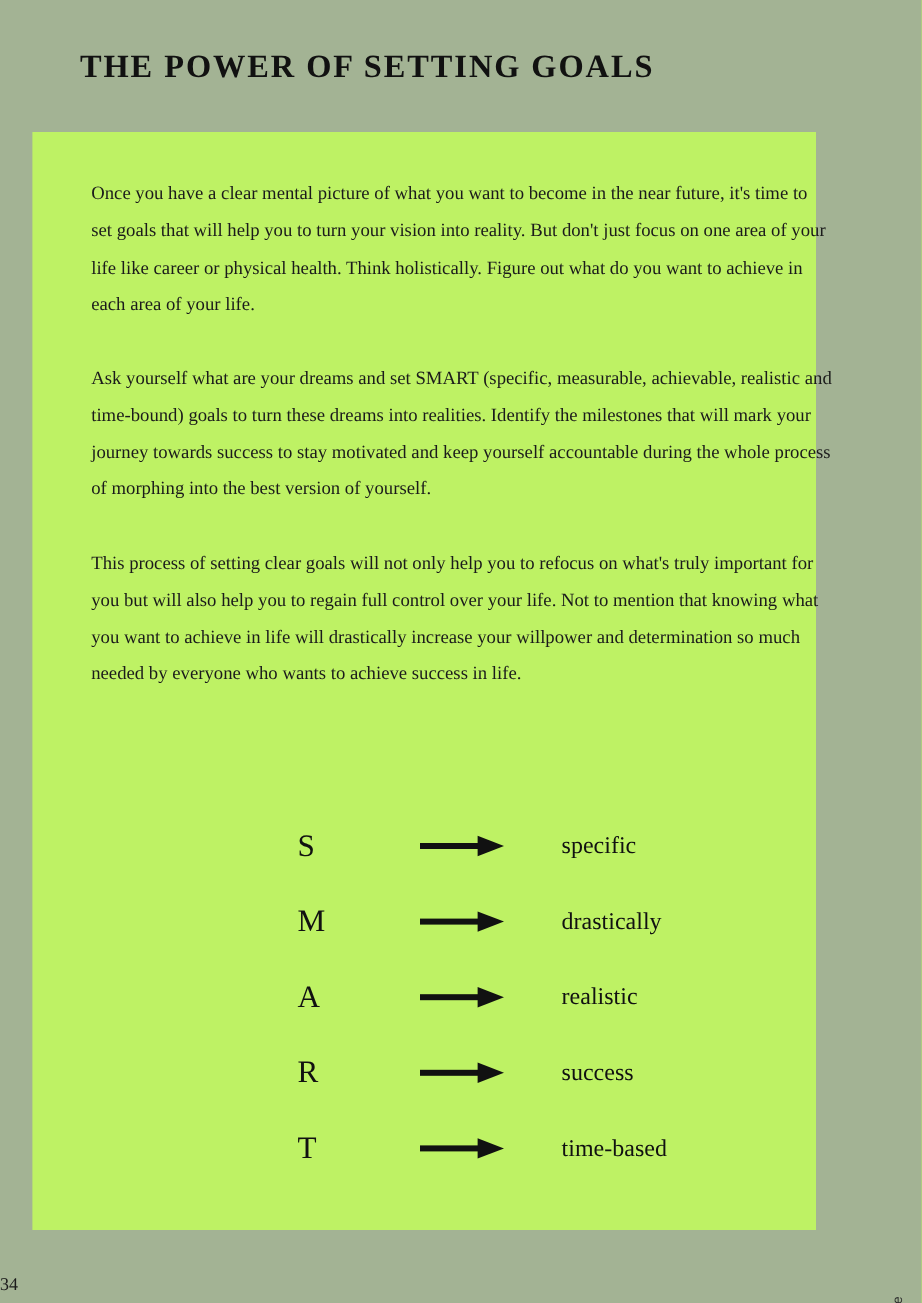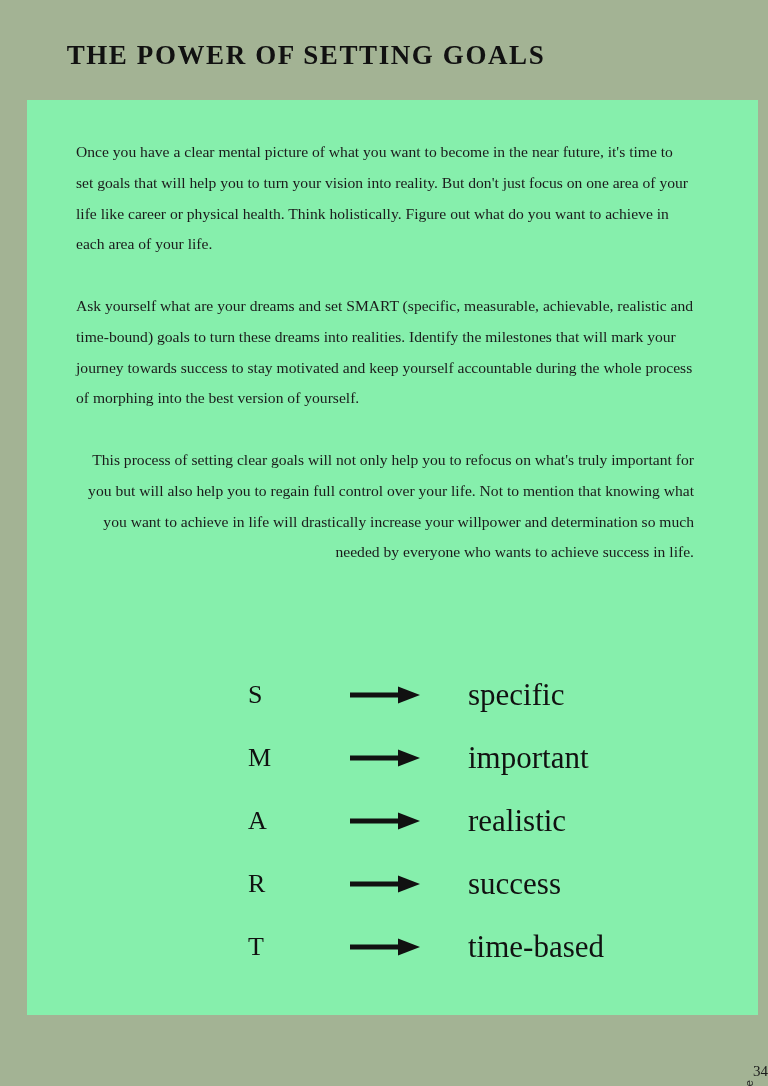--- a/index.html
+++ b/index.html
@@ -29,44 +29,44 @@
     letter-spacing: 1.6px;
     color: #111111;
     line-height: 34px;
     white-space: nowrap;
   }
 
   
   .content-card {
     position: absolute;
     left: 27px;
-    top: 100px;
-    width: 731px;
+    top: 110px;
+    width: 653px;
     height: 915px;
-    background: #86efac;
+    background: #bef264;
   }
 
   
   .body-copy {
     position: absolute;
     left: 49px;
     top: 37px;
     width: 618px;
   }
 
   .paragraph {
     font-family: "Liberation Serif", "DejaVu Serif", serif;
     font-size: 15.6px;
     line-height: 30.8px;
     color: #1b1b1b;
     text-align: left;
     margin-bottom: 30.8px;
   }
 
-  .paragraph:last-child { margin-bottom: 0; text-align: right; }
+  .paragraph:last-child { margin-bottom: 0; }
 
   
   .smart-block {
     position: absolute;
     left: 0;
     top: 563px;
     width: 713px;
   }
 
   .smart-row {
@@ -92,33 +92,33 @@
     left: 323px;
     width: 70px;
     height: 22px;
     display: block;
   }
 
   .smart-word {
     position: absolute;
     left: 441px;
     font-family: "Liberation Serif", "DejaVu Serif", serif;
-    font-size: 31px;
+    font-size: 20px;
     color: #111111;
     line-height: 26px;
     white-space: nowrap;
   }
 
   
   .page-number {
     position: absolute;
     left: 0;
     top: 1062px;
     width: 768px;
-    text-align: right;
+    text-align: left;
     font-family: "Liberation Serif", "DejaVu Serif", serif;
     font-size: 15px;
     color: #1b1b1b;
     line-height: 18px;
   }
 
   
   .watermark {
     position: absolute;
     right: 1px;
@@ -159,21 +159,21 @@
     </div>
 
     <div class="smart-row">
       <span class="smart-letter">M</span>
       <span class="smart-arrow">
         <svg width="70" height="22" viewBox="0 0 70 22" xmlns="http://www.w3.org/2000/svg">
           <rect x="0" y="8.5" width="52" height="5" fill="#111111"></rect>
           <polygon points="48,2.5 70,11 48,19.5" fill="#111111"></polygon>
         </svg>
       </span>
-      <span class="smart-word">important</span>
+      <span class="smart-word">drastically</span>
     </div>
 
     <div class="smart-row">
       <span class="smart-letter">A</span>
       <span class="smart-arrow">
         <svg width="70" height="22" viewBox="0 0 70 22" xmlns="http://www.w3.org/2000/svg">
           <rect x="0" y="8.5" width="52" height="5" fill="#111111"></rect>
           <polygon points="48,2.5 70,11 48,19.5" fill="#111111"></polygon>
         </svg>
       </span>

